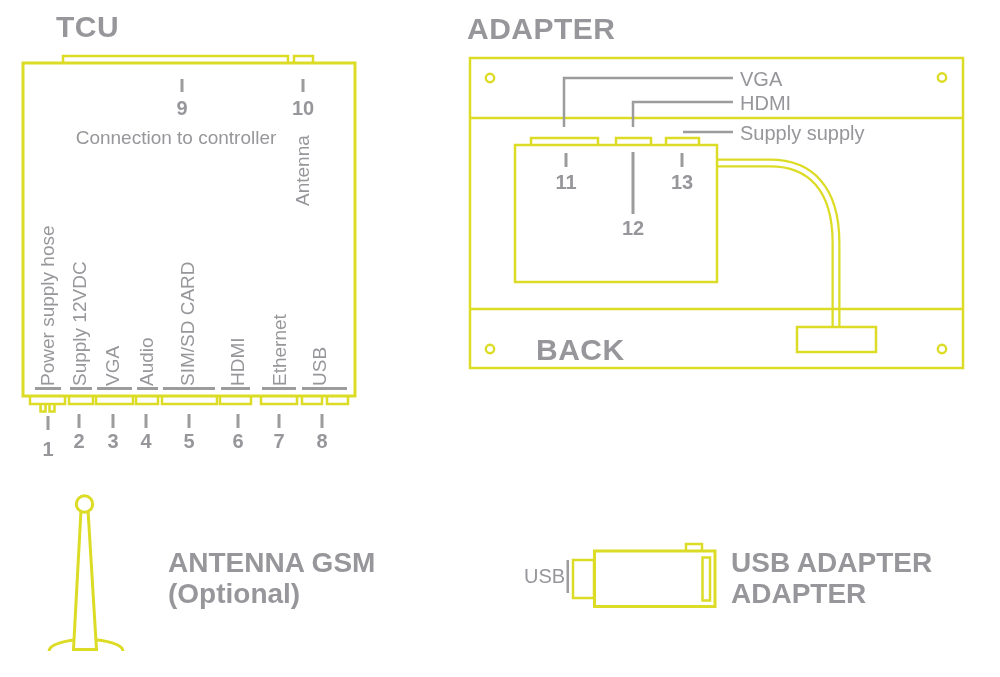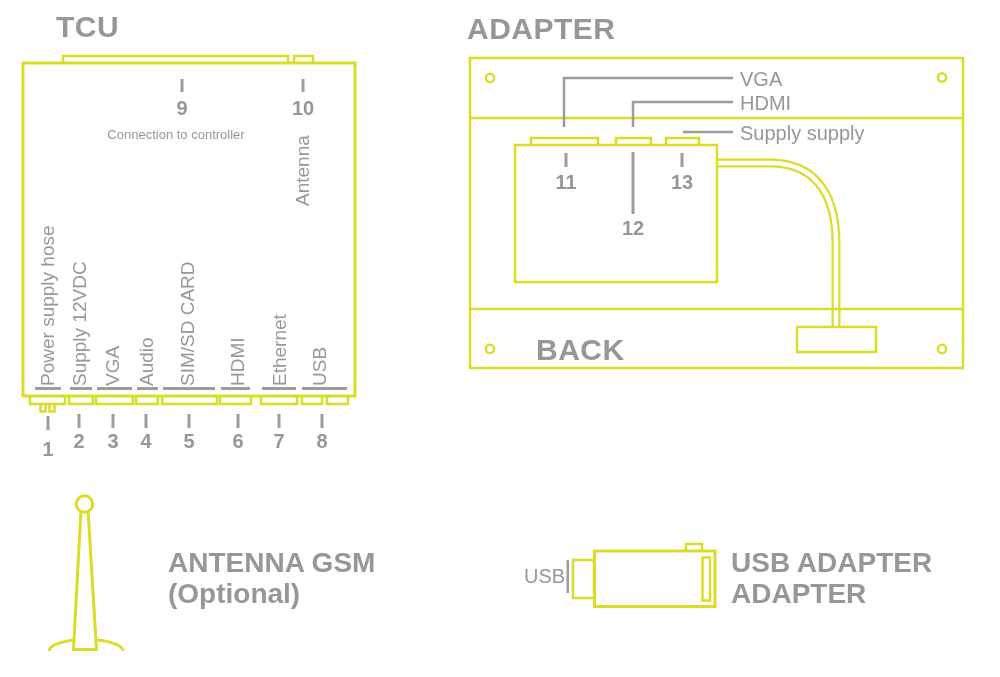--- a/index.html
+++ b/index.html
@@ -4,21 +4,21 @@
 <style>
   html,body{margin:0;padding:0;background:#fff;}
   #stage{
     position:relative;width:1000px;height:651px;background:#fff;overflow:hidden;
     font-family:"Liberation Sans","DejaVu Sans",sans-serif;
   }
   svg{position:absolute;left:0;top:0;}
   .txt{position:absolute;white-space:nowrap;color:#97979b;}
   .title{font-size:30px;font-weight:700;letter-spacing:0.5px;}
   .title2{font-size:28px;font-weight:700;line-height:31px;margin-left:8px;}
-  .lbl{font-size:13px;}
+  .lbl{font-size:19px;}
   .leader-lbl{font-size:20px;}
   .num{font-size:20px;font-weight:700;width:40px;text-align:center;}
   .vlabel{
     position:absolute;white-space:nowrap;color:#97979b;font-size:19px;line-height:21px;
     transform-origin:0 0;transform:rotate(-90deg);
   }
 </style>
 </head>
 <body>
 

